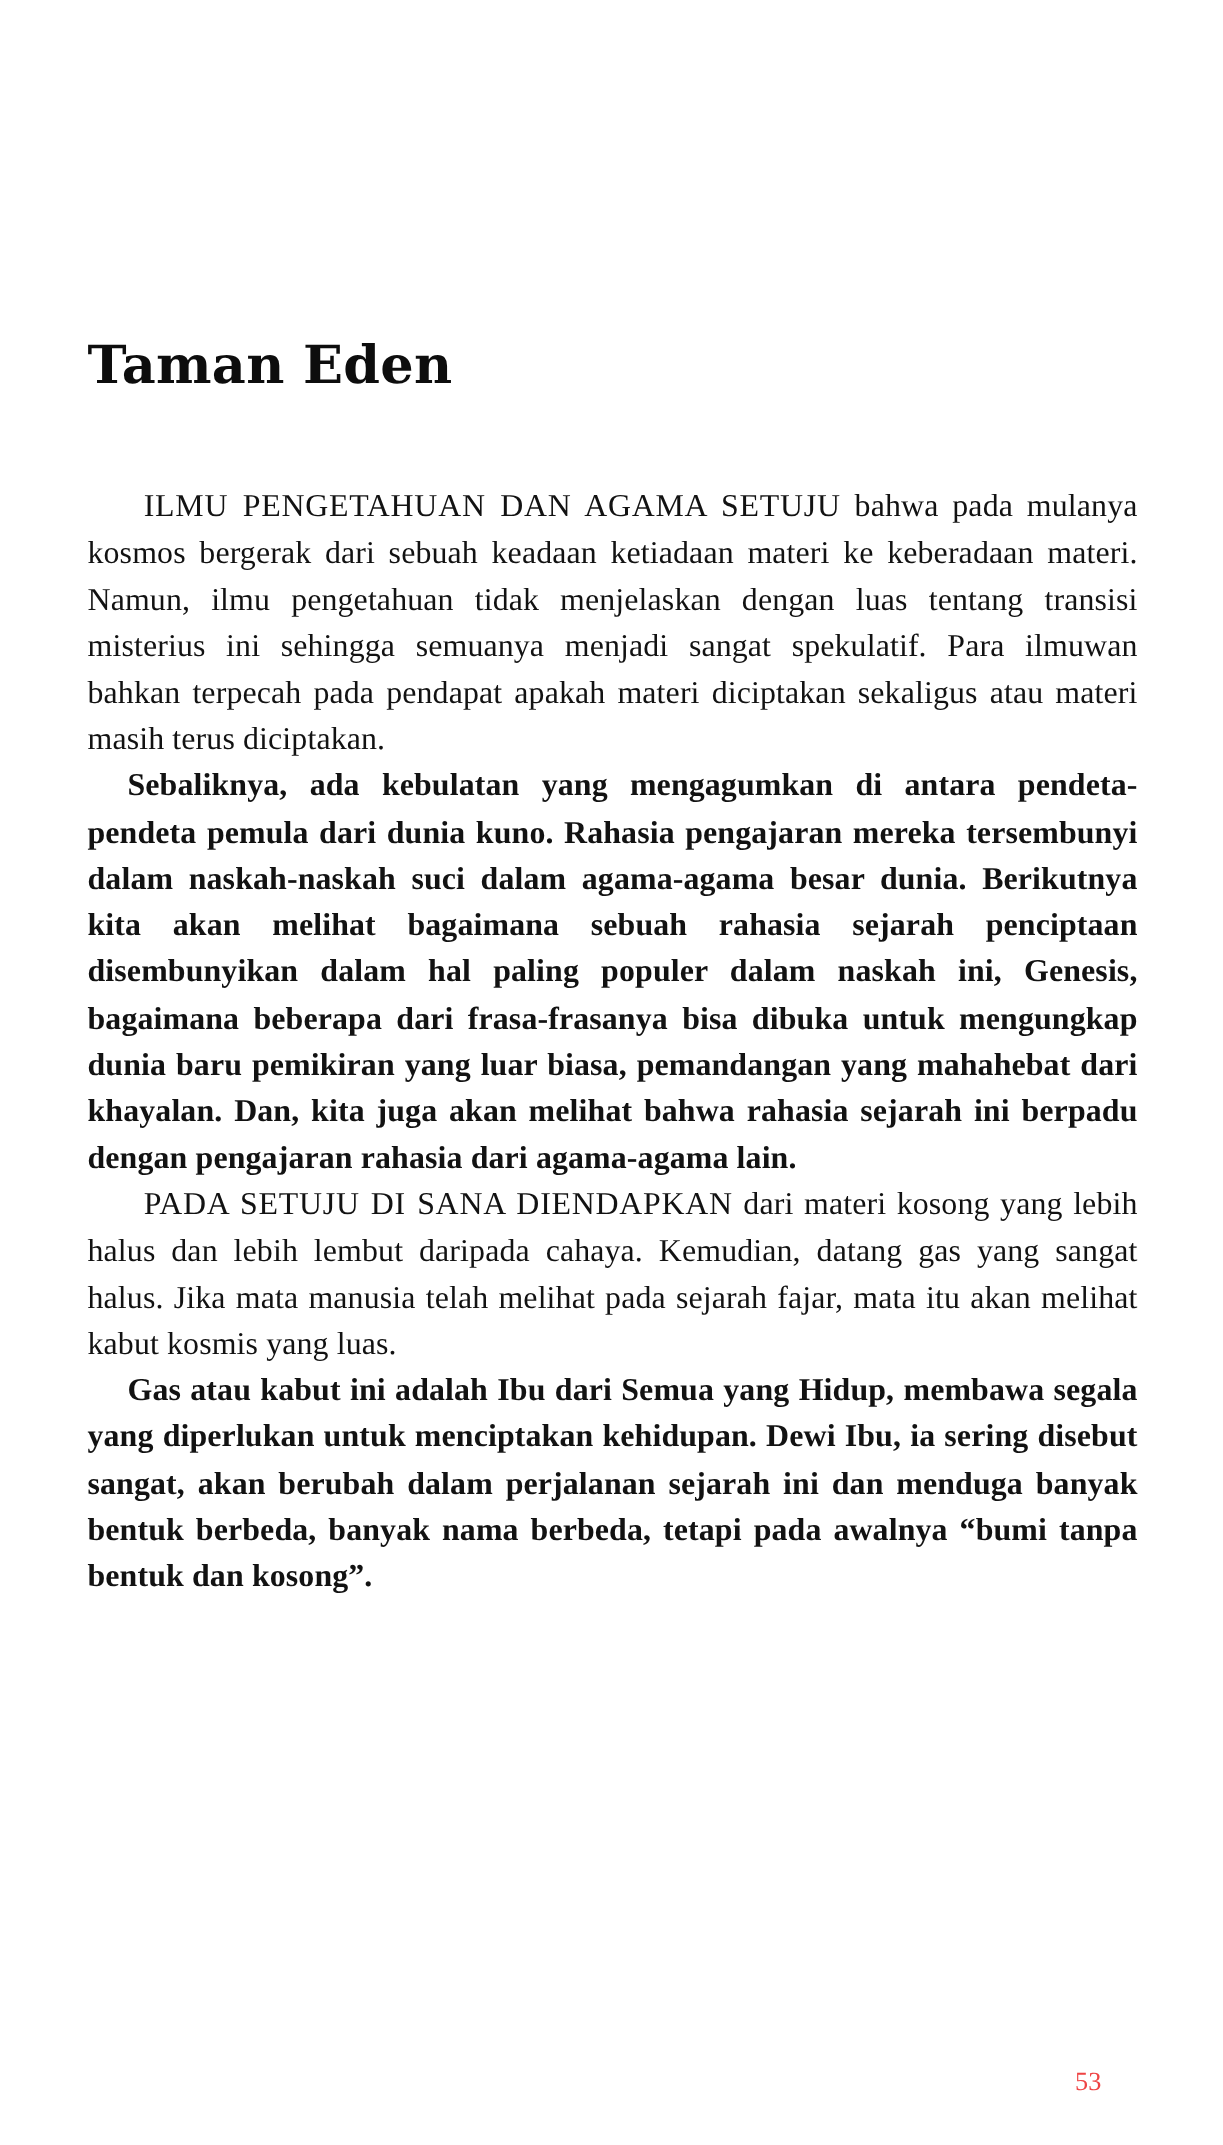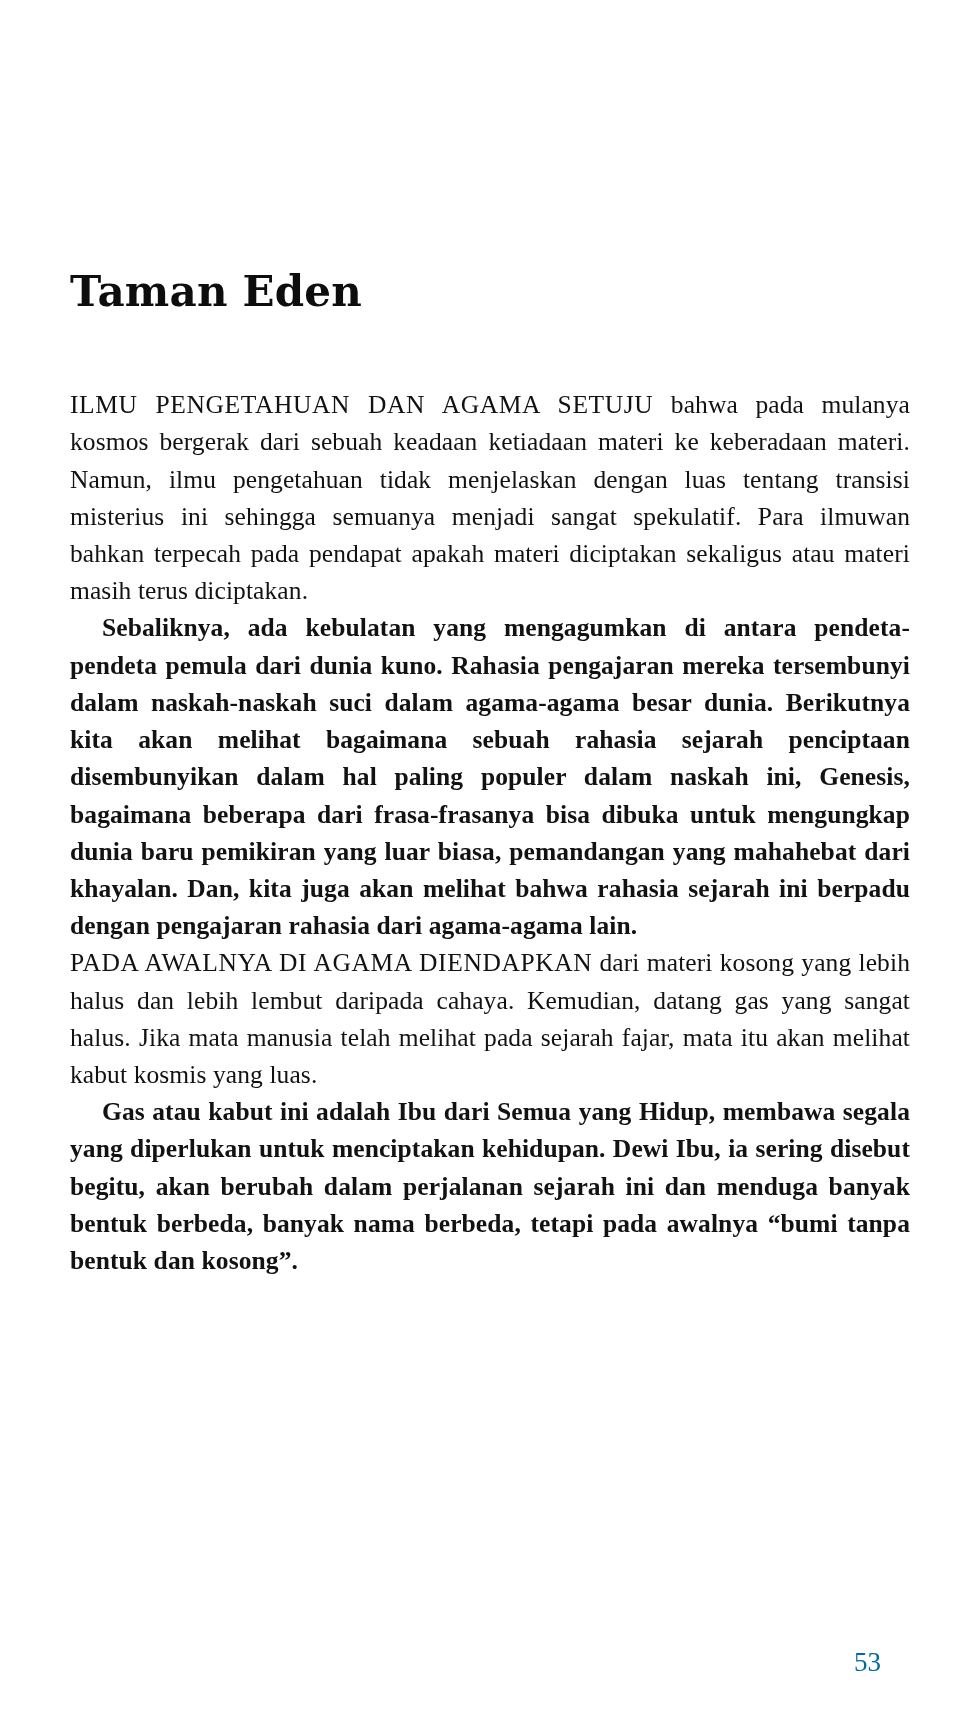--- a/index.html
+++ b/index.html
@@ -62,31 +62,32 @@
     color: #121212;
     letter-spacing: 0.1px;
   }
   p.body-par.indent {
     text-indent: 32px;
     font-weight: bold;
   }
   .smallcaps {
     font-variant: small-caps;
     letter-spacing: 0.6px;
+    margin-left: 45px;
   }
   .gap-par {
     margin-top: 34px;
   }
   .page-number {
     position: absolute;
     right: 70px;
     bottom: 38px;
     font-family: "Liberation Serif", serif;
-    font-size: 27px;
-    color: #0369a1;
+    font-size: 21px;
+    color: #ef4444;
   }
 </style>
 </head>
 <body>
 
 <div class="page">
 
   <div class="content">
 
     <h1 class="chapter-title">Taman Eden</h1>
@@ -96,25 +97,25 @@
 
       <p class="body-par">
         <span class="smallcaps">ILMU PENGETAHUAN DAN AGAMA SETUJU</span><span> bahwa pada mulanya kosmos bergerak dari sebuah keadaan ketiadaan materi ke keberadaan materi. Namun, ilmu pengetahuan tidak menjelaskan dengan luas tentang transisi misterius ini sehingga semuanya menjadi sangat spekulatif. Para ilmuwan bahkan terpecah pada pendapat apakah materi diciptakan sekaligus atau materi masih terus diciptakan.</span>
       </p>
 
       <p class="body-par indent">
         <span>Sebaliknya, ada kebulatan yang mengagumkan di antara pendeta-pendeta pemula dari dunia kuno. Rahasia pengajaran mereka tersembunyi dalam naskah-naskah suci dalam agama-agama besar dunia. Berikutnya kita akan melihat bagaimana sebuah rahasia sejarah penciptaan disembunyikan dalam hal paling populer dalam naskah ini, Genesis, bagaimana beberapa dari frasa-frasanya bisa dibuka untuk mengungkap dunia baru pemikiran yang luar biasa, pemandangan yang mahahebat dari khayalan. Dan, kita juga akan melihat bahwa rahasia sejarah ini berpadu dengan pengajaran rahasia dari agama-agama lain.</span>
       </p>
 
       <p class="body-par gap-par">
-        <span class="smallcaps">PADA AWALNYA DI AGAMA DIENDAPKAN</span><span> dari materi kosong yang lebih halus dan lebih lembut daripada cahaya. Kemudian, datang gas yang sangat halus. Jika mata manusia telah melihat pada sejarah fajar, mata itu akan melihat kabut kosmis yang luas.</span>
+        <span class="smallcaps">PADA SETUJU DI SANA DIENDAPKAN</span><span> dari materi kosong yang lebih halus dan lebih lembut daripada cahaya. Kemudian, datang gas yang sangat halus. Jika mata manusia telah melihat pada sejarah fajar, mata itu akan melihat kabut kosmis yang luas.</span>
       </p>
 
       <p class="body-par indent">
-        <span>Gas atau kabut ini adalah Ibu dari Semua yang Hidup, membawa segala yang diperlukan untuk menciptakan kehidupan. Dewi Ibu, ia sering disebut begitu, akan berubah dalam perjalanan sejarah ini dan menduga banyak bentuk berbeda, banyak nama berbeda, tetapi pada awalnya “bumi tanpa bentuk dan kosong”.</span>
+        <span>Gas atau kabut ini adalah Ibu dari Semua yang Hidup, membawa segala yang diperlukan untuk menciptakan kehidupan. Dewi Ibu, ia sering disebut sangat, akan berubah dalam perjalanan sejarah ini dan menduga banyak bentuk berbeda, banyak nama berbeda, tetapi pada awalnya “bumi tanpa bentuk dan kosong”.</span>
       </p>
 
     </div>
   </div>
 
   <div class="page-number">53</div>
 
 </div>
 
 </body></html>

